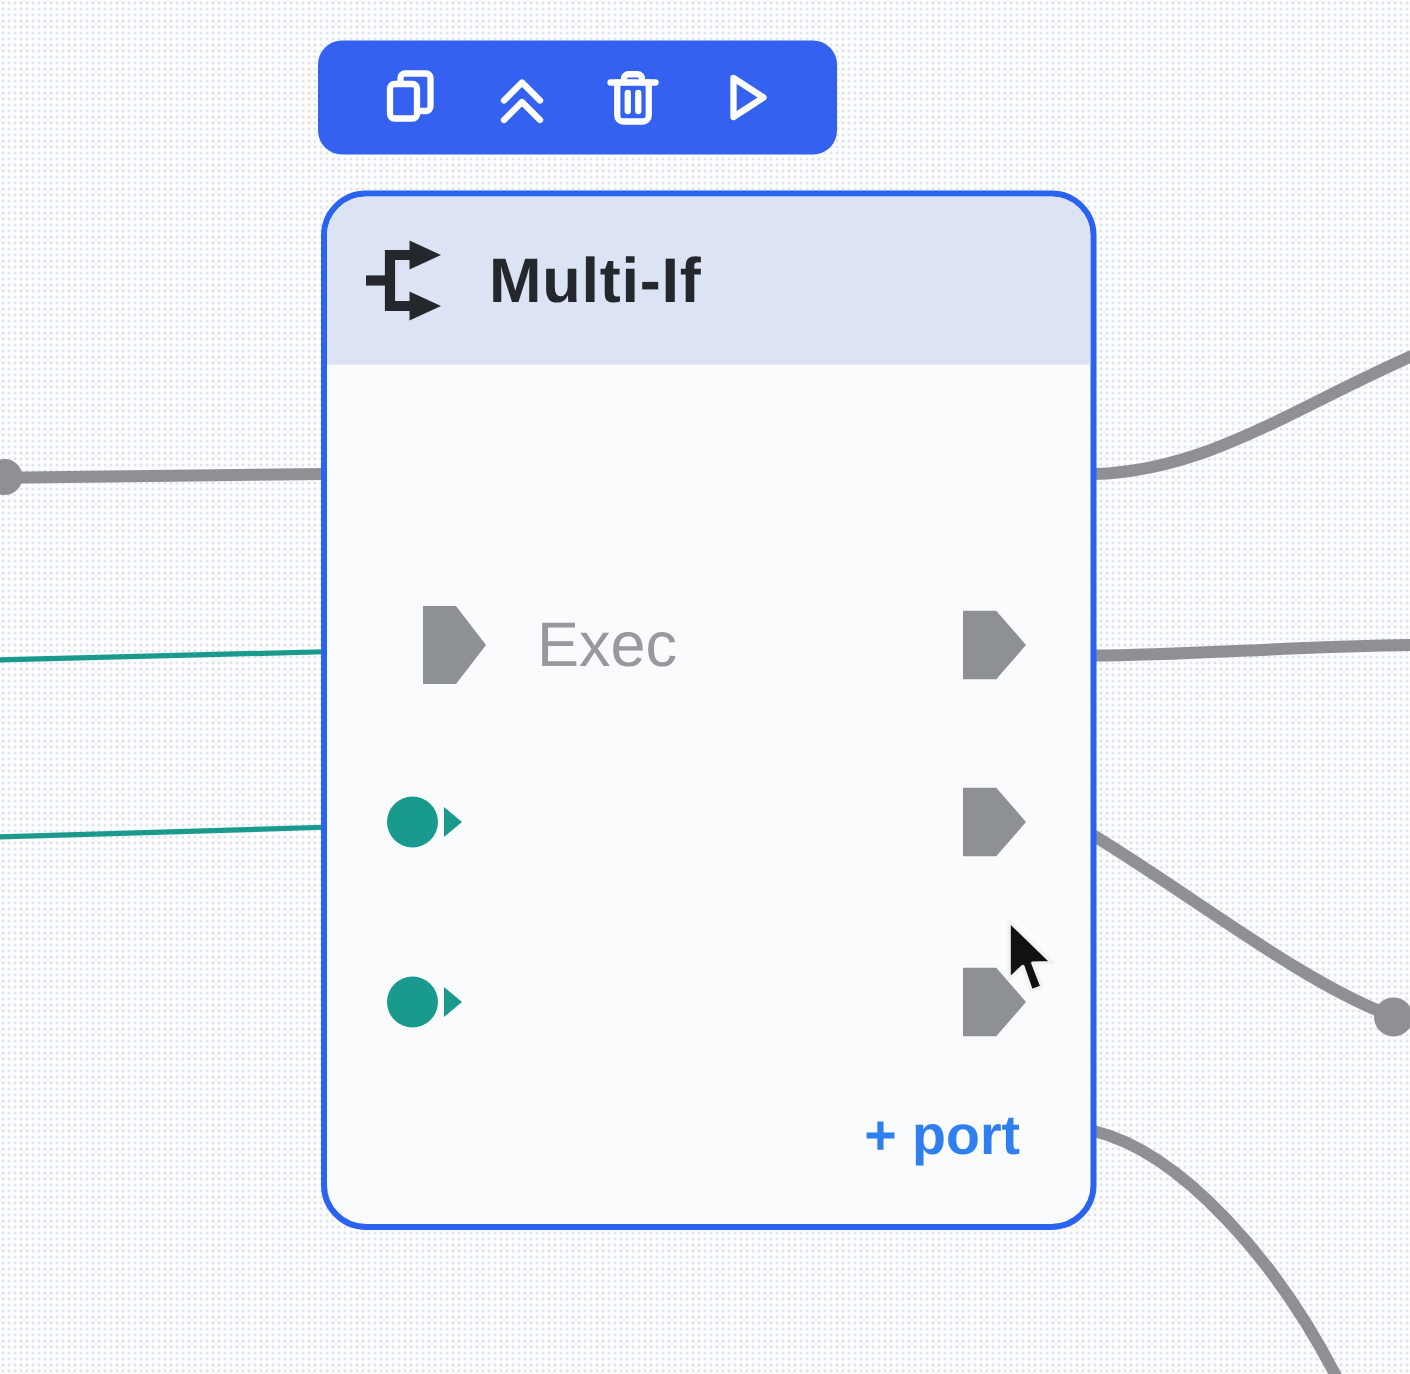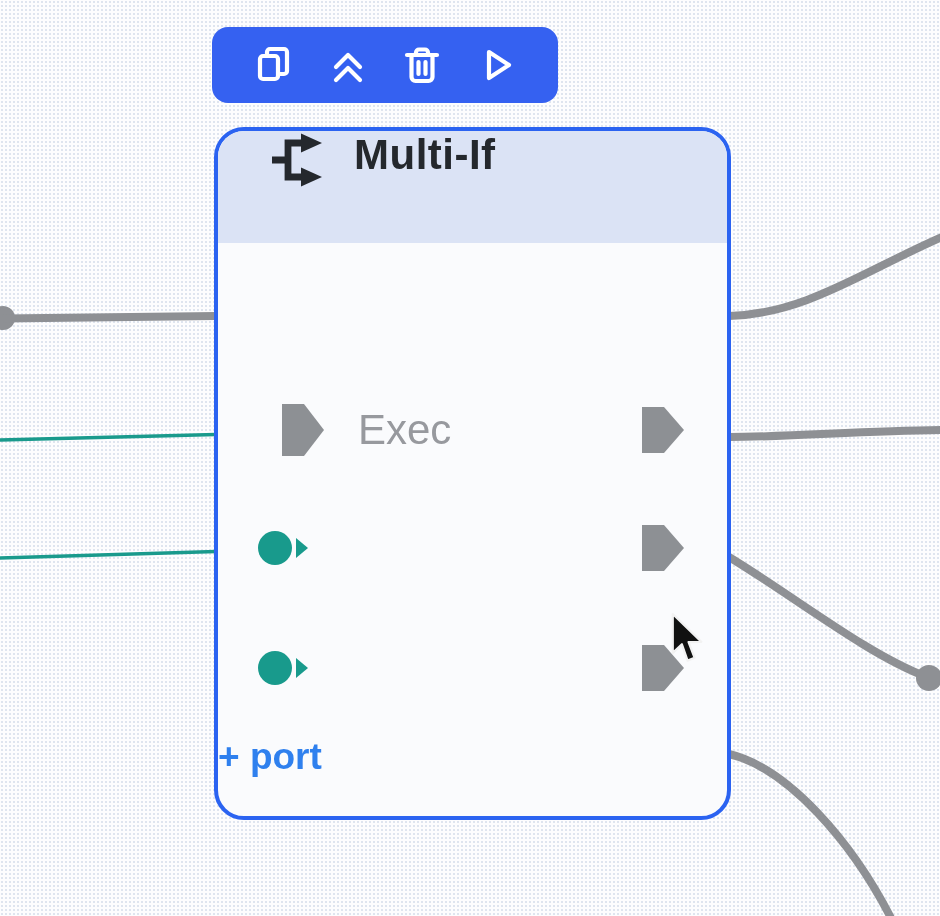--- a/index.html
+++ b/index.html
@@ -29,33 +29,33 @@
   .tb-fillblue{fill:var(--toolbar-blue,#3561f1);}
 
   
   .node{
     position:absolute;left:214px;top:127px;width:517px;height:693px;
     box-sizing:border-box;border:4px solid var(--node-border-blue,#2b63f1);
     border-radius:30px;background:var(--body-background,#fafbfd);overflow:hidden;
   }
   .node-header{
     height:112px;background:var(--header-background,#dbe3f5);
-    display:flex;padding-left:52px;gap:20px;
+    display:flex;align-items:center;padding-left:24px;gap:20px;
   }
   .branch-icon{width:64px;height:58px;flex:0 0 auto;}
   .branch-stroke{stroke:var(--title-color,#24282d);stroke-width:3.4;fill:none;}
   .branch-fill{fill:var(--title-color,#24282d);}
   .node-title{font-size:42px;font-weight:800;color:var(--title-color,#24282d);letter-spacing:0.5px;}
 
   .node-body{position:relative;height:577px;}
   .row{position:absolute;left:0;width:100%;display:flex;align-items:center;box-sizing:border-box;}
   .row-exec{top:157px;height:60px;padding-left:64px;}
   .row-c1{top:269px;height:72px;padding-left:40px;}
   .row-c2{top:389px;height:72px;padding-left:40px;}
-  .row-addport{top:480px;height:68px;justify-content:flex-start;padding-right:47px;}
+  .row-addport{top:480px;height:68px;justify-content:flex-end;padding-right:47px;}
 
   .port-label{font-size:42px;color:var(--label-gray,#97999e);margin-left:34px;}
   .port-gray{fill:var(--port-gray,#8d9094);}
   .port-teal{fill:var(--data-teal,#189a8c);}
   .out-port{position:absolute;right:43px;width:42px;height:46px;}
   .out-exec{top:164px;}
   .out-c1{top:282px;}
   .out-c2{top:402px;}
   .exec-in{width:42px;height:52px;flex:0 0 auto;}
   .data-in{width:54px;height:36px;flex:0 0 auto;}

